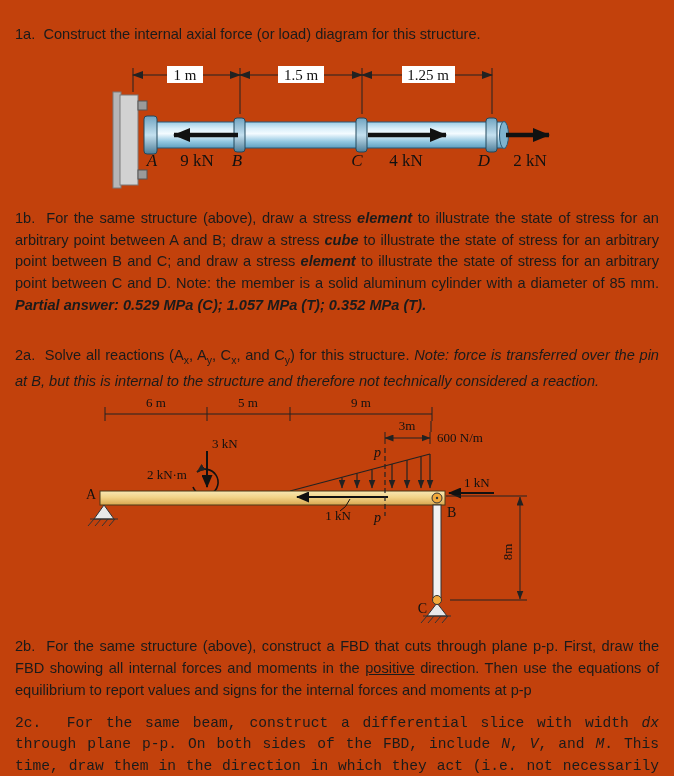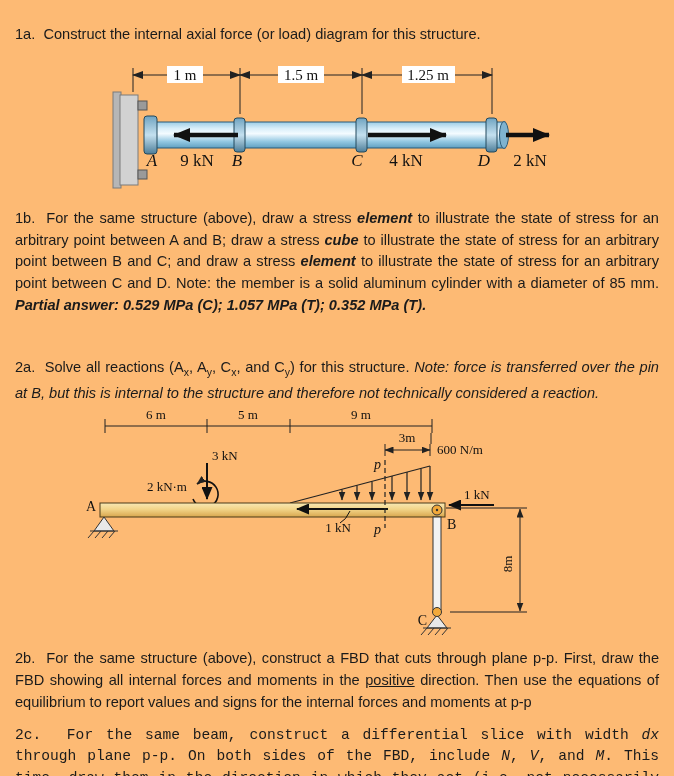--- a/index.html
+++ b/index.html
@@ -1,34 +1,34 @@
 <!DOCTYPE html>
 <html><head>
 <meta charset="utf-8">
 <style>
   html,body{margin:0;padding:0;background:#fff;}
   body{width:674px;font-family:"Liberation Sans",sans-serif;color:#1b1b1b;}
-  .page{width:674px;height:776px;background:#fdba74;overflow:hidden;position:relative;}
+  .page{width:674px;height:776px;background:#c2410c;overflow:hidden;position:relative;}
   .para{margin:0;padding:0 15px;font-size:14.6px;line-height:21.8px;text-align:justify;}
   .nojust{text-align:left;}
   .para b{font-weight:bold;font-style:italic;}
   .para .i{font-style:italic;}
   .para .u{text-decoration:underline;}
   sub{font-size:10.5px;}
   svg.fig{display:block;}
   svg text{font-family:"Liberation Serif",serif;fill:#111;}
   .it{font-style:italic;}
   .f17{font-size:17px;}
   .f15{font-size:15px;}
   .f14{font-size:14px;}
   .f13{font-size:13px;}
   #p1a{padding-top:24px;}
   #fig1{margin-top:4px;}
   #p1b{margin-top:8px;}
-  #p2a{margin-top:40px;}
+  #p2a{margin-top:28px;}
   #fig2{margin-top:1px;}
   #p2b{margin-top:7px;}
   #p2c{margin-top:11px;font-family:Liberation Mono, monospace;}
 </style>
 </head>
 <body>
 
 <div class="page">
 
   <p class="para nojust" id="p1a"><span>1a. &nbsp;Construct the internal axial force (or load) diagram for this structure.</span></p>

